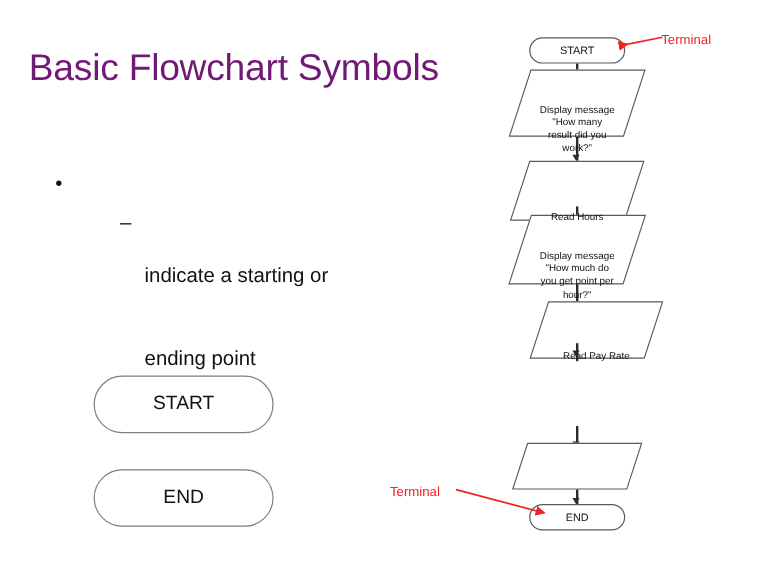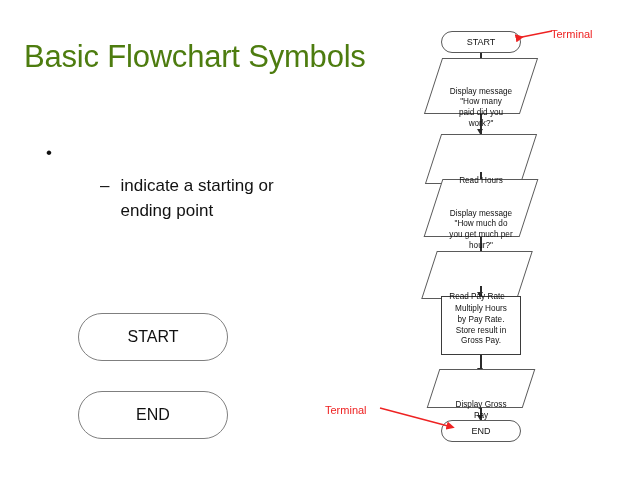--- a/index.html
+++ b/index.html
@@ -19,21 +19,21 @@
 
   
   #slide-title {
     position: absolute;
     left: 24px;
     top: 38px;
     font-size: 31px;
     line-height: 38px;
     font-weight: 400;
     letter-spacing: -0.2px;
-    color: #4d7c0f;
+    color: #701a75;
     white-space: nowrap;
   }
 
   .bullet-l1 {
     position: absolute;
     left: 46px;
     top: 139px;
     font-size: 21px;
     line-height: 27px;
     color: #111111;
@@ -55,21 +55,21 @@
     color: #111111;
     display: flex;
     align-items: flex-start;
     gap: 11px;
     max-width: 250px;
   }
   .bullet-l2 .dash {
     font-size: 17px;
     line-height: 25px;
   }
-  .bullet-l2 .l2-text { display: block; }
+  .bullet-l2 .l2-text { display: block; margin-top: 44px; }
 
   
   .pill-sample {
     position: absolute;
     box-sizing: border-box;
     border: 1.1px solid #7f7f7f;
     border-radius: 999px;
     background: #ffffff;
     display: flex;
     align-items: center;
@@ -191,70 +191,58 @@
       <span>START</span>
     </div>
     <div class="connector" style="left:60.3px; top:33px; height:21px;"></div>
     <div class="arrowhead" style="left:57.4px; top:49px;"></div>
 
     <div class="fc-shape fc-io" style="left:13px; top:38px; width:96px; height:56px;">
       <span class="io-skew"></span>
       <span class="io-label">
         <span>Display message</span><br>
         <span>"How many</span><br>
-        <span>paid did you</span><br>
+        <span>result did you</span><br>
         <span>work?"</span>
       </span>
     </div>
     <div class="connector" style="left:60.3px; top:94px; height:20px;"></div>
     <div class="arrowhead" style="left:57.4px; top:109px;"></div>
 
     <div class="fc-shape fc-io" style="left:13px; top:114px; width:96px; height:50px;">
       <span class="io-skew"></span>
       <span class="io-label">Read Hours</span>
     </div>
     <div class="connector" style="left:60.3px; top:152px; height:19px;"></div>
     <div class="arrowhead" style="left:57.4px; top:166px;"></div>
 
     <div class="fc-shape fc-io" style="left:13px; top:159px; width:96px; height:58px;">
       <span class="io-skew"></span>
       <span class="io-label">
         <span>Display message</span><br>
         <span>"How much do</span><br>
-        <span>you get much per</span><br>
+        <span>you get point per</span><br>
         <span>hour?"</span>
       </span>
     </div>
     <div class="connector" style="left:60.3px; top:217px; height:19px;"></div>
     <div class="arrowhead" style="left:57.4px; top:231px;"></div>
 
-    <div class="fc-shape fc-io" style="left:9px; top:231px; width:96px; height:48px;">
+    <div class="fc-shape fc-io" style="left:29px; top:231px; width:96px; height:48px;">
       <span class="io-skew"></span>
       <span class="io-label">Read Pay Rate</span>
     </div>
     <div class="connector" style="left:60.3px; top:266px; height:15px;"></div>
     <div class="arrowhead" style="left:57.4px; top:272px;"></div>
 
-    <div class="fc-shape fc-process" style="left:21px; top:276px; width:80px; height:59px;">
-      <span>
-        <span>Multiply Hours</span><br>
-        <span>by Pay Rate.</span><br>
-        <span>Store result in</span><br>
-        <span>Gross Pay.</span>
-      </span>
-    </div>
     <div class="connector" style="left:60.3px; top:335px; height:18px;"></div>
     <div class="arrowhead" style="left:57.4px; top:348px;"></div>
 
     <div class="fc-shape fc-io" style="left:13px; top:349px; width:96px; height:39px;">
       <span class="io-skew"></span>
-      <span class="io-label">
-        <span>Display Gross</span><br>
-        <span>Pay</span>
-      </span>
     </div>
     <div class="connector" style="left:60.3px; top:388px; height:15px;"></div>
     <div class="arrowhead" style="left:57.4px; top:395px;"></div>
 
     <div class="fc-shape fc-terminal" style="left:21px; top:400px; width:80px; height:22px;">
       <span>END</span>
     </div>
 
   </div>
 

